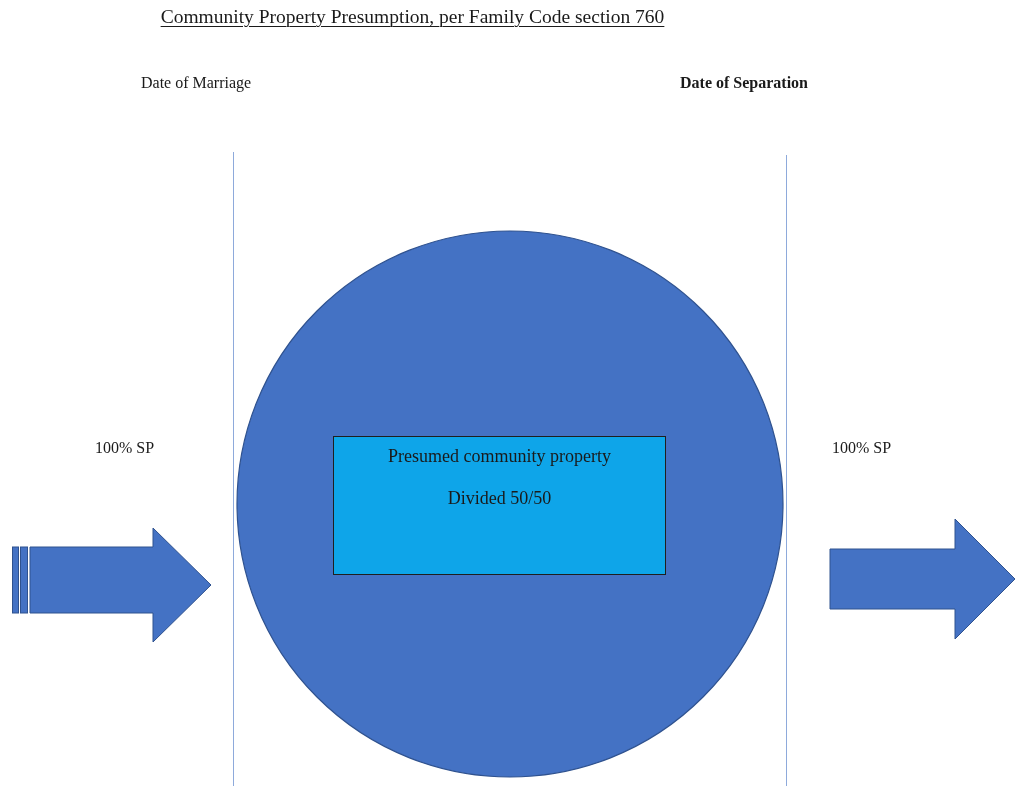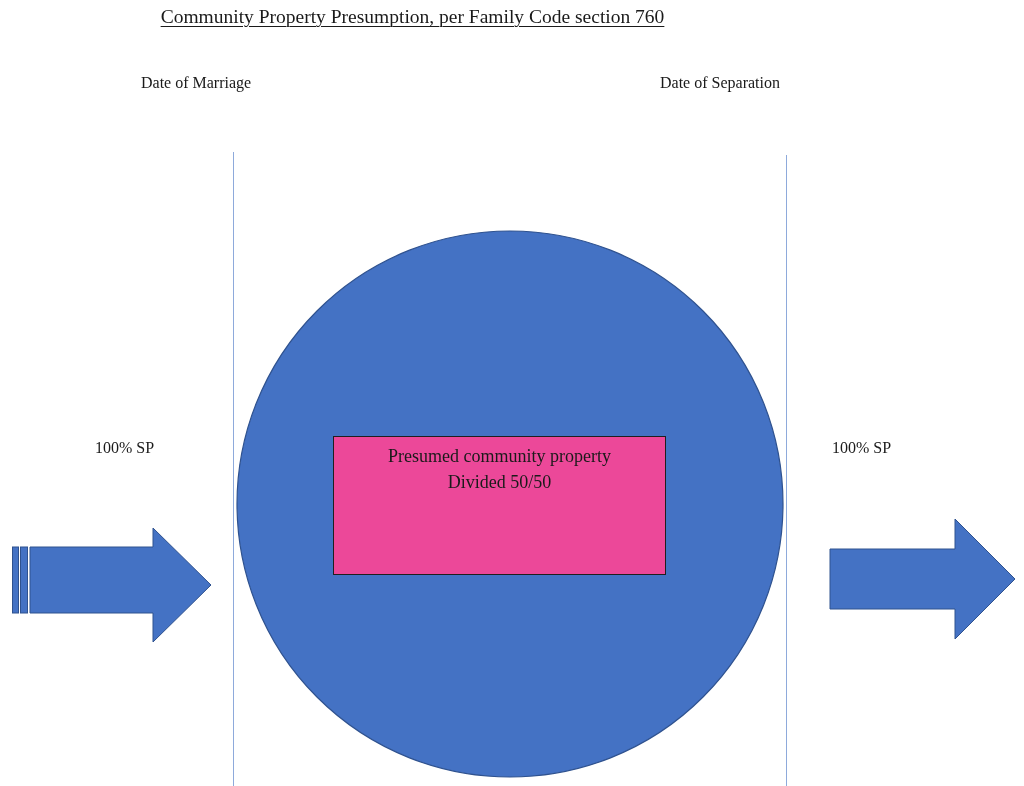--- a/index.html
+++ b/index.html
@@ -33,38 +33,38 @@
   .vline {
     width: 1px;
     background: #8eaadb;
   }
   .diagram-svg {
     left: 0; top: 0;
   }
   .info-box {
     left: 333px; top: 436px;
     width: 333px; height: 139px;
-    background: #ec4899;
+    background: #0ea5e9;
     border: 1.5px solid #1f1f1f;
     box-sizing: border-box;
     text-align: center;
     font-size: 18px;
     line-height: 22px;
   }
-  .info-box .line { display: block; margin-top: 4px; }
+  .info-box .line { display: block; margin-top: 20px; }
   .info-box .line:first-child { margin-top: 8px; }
   .info-box .u { text-decoration: underline; text-underline-offset: 3px; }
 </style>
 </head>
 <body>
 
 <div class="abs title">Community Property Presumption, per Family Code section 760</div>
 
 <div class="abs label" style="left:141px; top:72px;">Date of Marriage</div>
-<div class="abs label" style="left:660px; top:72px;">Date of Separation</div>
+<div class="abs label" style="left:680px; top:72px;font-weight:bold;">Date of Separation</div>
 
 <div class="abs vline" style="left:233px; top:152px; height:634px;"></div>
 <div class="abs vline" style="left:786px; top:155px; height:631px;"></div>
 
 <svg class="abs diagram-svg" width="1024" height="786" viewBox="0 0 1024 786">
 
   <circle cx="510" cy="504" r="273" fill="#4472c4" stroke="#2f528f" stroke-width="1.2"></circle>
 
   <g>
     <rect x="12.5" y="547" width="6" height="66" fill="#4472c4" stroke="#2f528f" stroke-width="1"></rect>

